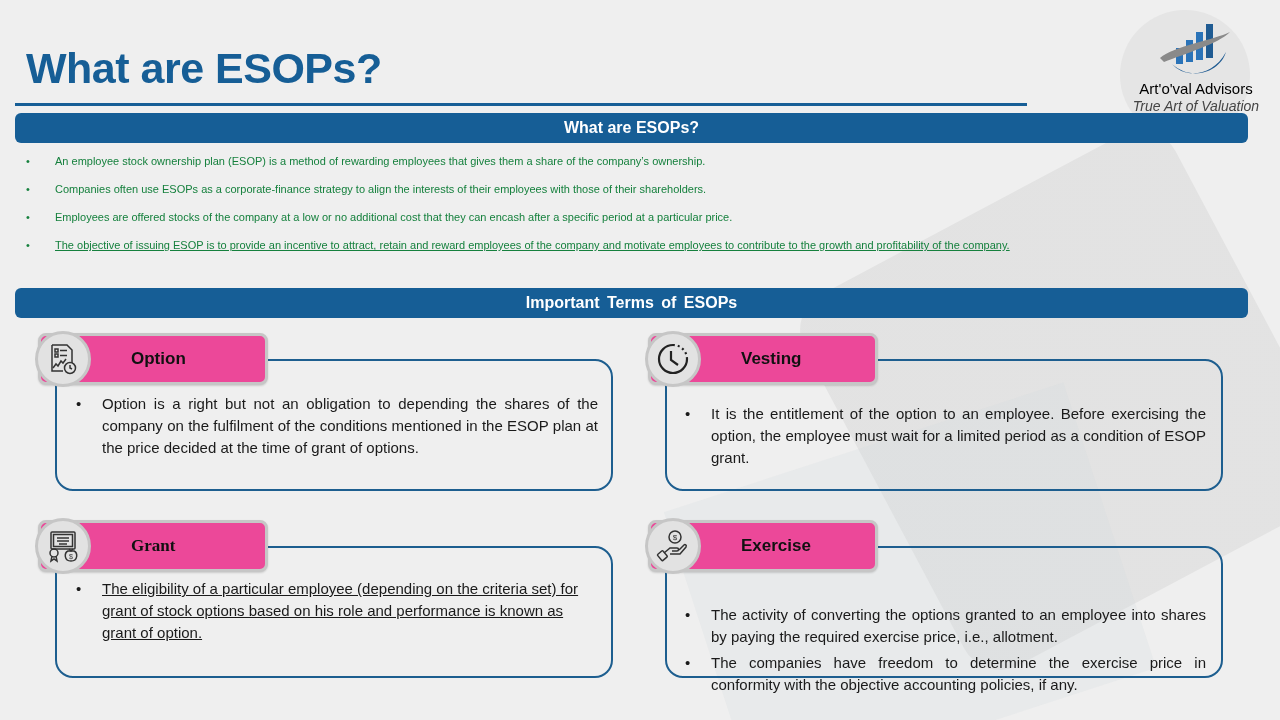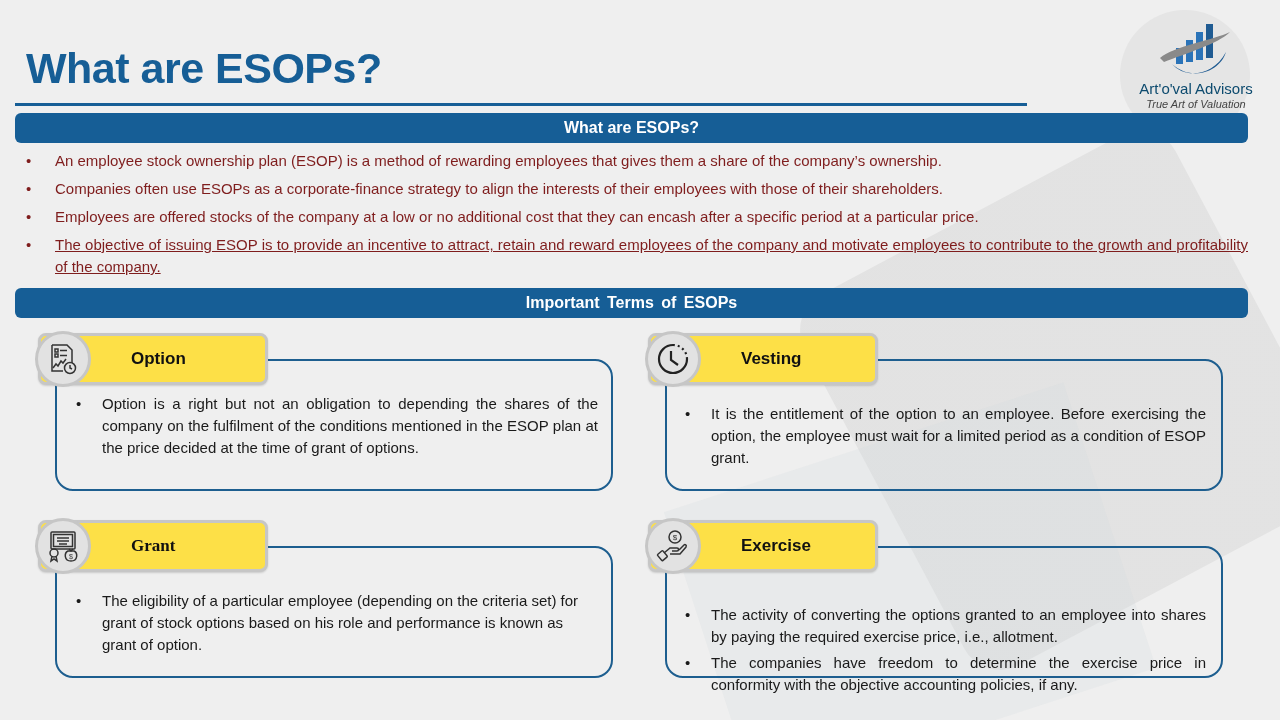--- a/index.html
+++ b/index.html
@@ -33,56 +33,56 @@
   }
   .title-rule {
     position: absolute; left: 15px; top: 103px; width: 1012px; height: 3px;
     background: #165e96;
   }
 
   .logo { position: absolute; left: 1128px; top: 22px; width: 136px; height: 90px; }
   .logo svg { position: absolute; left: 26px; top: 0; }
   .logo-name {
     position: absolute; left: 0; top: 58px; width: 136px; text-align: center;
-    font-size: 15px; color: #0c4a6e; letter-spacing: 0px;
+    font-size: 15px; color: #000000; letter-spacing: 0px;
   }
   .logo-tag {
     position: absolute; left: 0; top: 76px; width: 136px; text-align: center;
-    font-size: 11px; font-style: italic; color: #444;
+    font-size: 14px; font-style: italic; color: #444;
   }
 
   .section-bar {
     position: absolute; left: 15px; width: 1233px; height: 30px;
     background: #165e96; border-radius: 6px;
     color: #fff; font-weight: bold; font-size: 16px;
     display: flex; align-items: center; justify-content: center;
   }
   .bar1 { top: 113px; }
   .bar2 { top: 288px; word-spacing: 3px; }
 
   .intro {
     position: absolute; left: 26px; top: 150px; width: 1222px;
-    font-size: 15px; line-height: 22px; color: #7f1d1d;
+    font-size: 11px; line-height: 22px; color: #15803d;
   }
   .intro li {
     list-style: none; position: relative; padding-left: 29px; margin-bottom: 6px;
   }
   .intro li::before {
     content: "•"; position: absolute; left: 0; top: 0;
   }
   .intro li.justify { text-align: justify; margin-bottom: 16px; text-decoration: underline; }
 
   .card { position: absolute; }
   .card-box {
     position: absolute; border: 2px solid #1d5e8f; border-radius: 18px;
     background: transparent;
   }
   .card-head {
     position: absolute; height: 52px; width: 230px;
-    background: #fde047; border: 3px solid #c6c6c6; border-radius: 8px;
+    background: #ec4899; border: 3px solid #c6c6c6; border-radius: 8px;
     box-shadow: 0 1px 2px rgba(0,0,0,0.15);
   }
   .card-head .label {
     position: absolute; left: 90px; top: 0; height: 46px; line-height: 46px;
     font-size: 17px; font-weight: bold; color: #111;
   }
   .card-icon {
     position: absolute; width: 56px; height: 56px; border-radius: 50%;
     background: #e2e2e2; border: 3px solid #c6c6c6;
     display: flex; align-items: center; justify-content: center;
@@ -182,21 +182,21 @@
       <line x1="11" y1="9" x2="23" y2="9"></line>
         <line x1="11" y1="12" x2="23" y2="12"></line>
         <line x1="13" y1="15" x2="21" y2="15"></line>
       <circle cx="8" cy="24" r="4"></circle>
         <polyline points="6,27 5,32 8,30 11,32 10,27"></polyline>
       <path d="M22 22 C 18 24, 18 32, 25 32 C 32 32, 32 24, 28 22 Z" fill="#e2e2e2"></path>
       <path d="M23 20 L25 22 L27 20"></path>
       <text x="25" y="30" font-size="7" text-anchor="middle" fill="#333" stroke="none">$</text>
     </svg>
   </div>
-  <ul class="card-text" style="left:73px; top:590px; width:525px;">
+  <ul class="card-text" style="left:73px; top:578px; width:525px;text-decoration:underline;">
     <li class="left">The eligibility of a particular employee (depending on the criteria set) for grant of stock options based on his role and performance is known as grant of option.</li>
   </ul>
 </div>
 
 <div class="card">
   <div class="card-box" style="left:665px; top:546px; width:558px; height:132px;"></div>
   <div class="card-head" style="left:648px; top:520px;">
     <span class="label">Exercise</span>
   </div>
   <div class="card-icon" style="left:645px; top:518px;">

